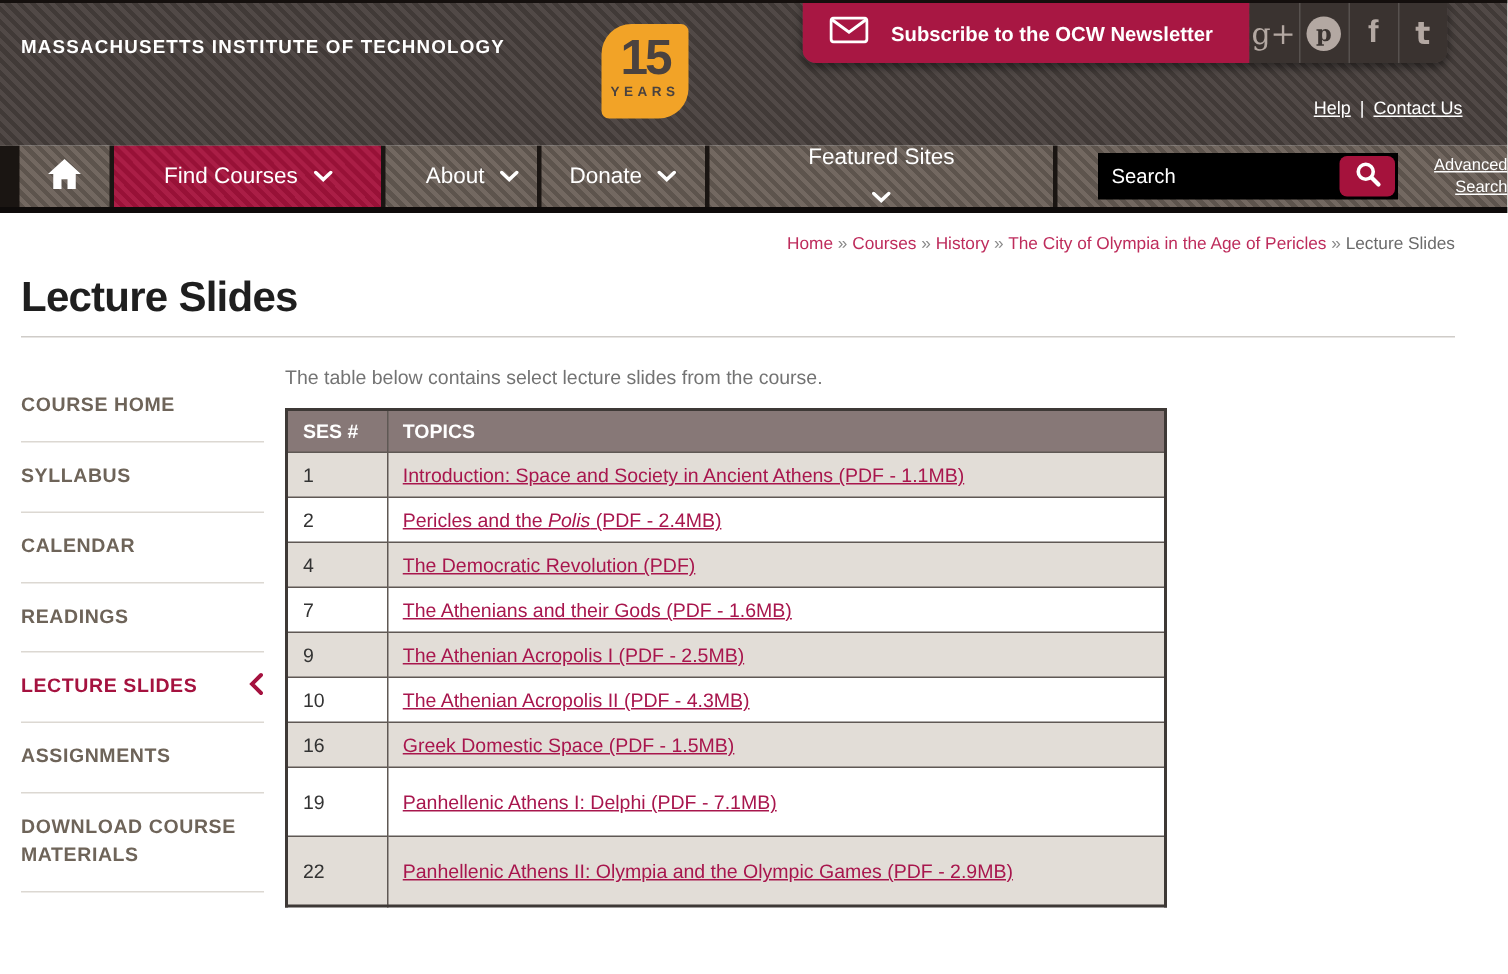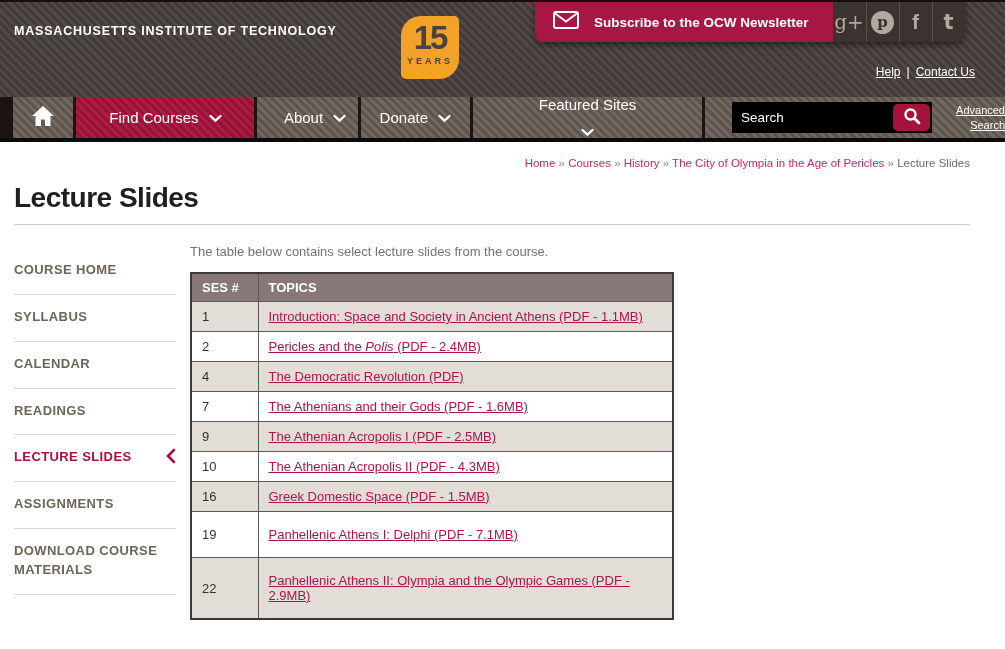--- a/index.html
+++ b/index.html
@@ -105,21 +105,21 @@
     position:relative; padding:13px 14px 14px 0; border-bottom:1px solid #DCD8D2;
     color:#6E6459; font-weight:bold; font-size:13px; letter-spacing:0.4px;
     line-height:1.45; cursor:pointer;
   }
   .side-item.active { color:#A5123F; }
   .side-chevron { position:absolute; right:0px; top:13px; }
 
   .content { width:588px; padding-top:19px; }
   .intro { font-size:13px; color:#737373; margin:0 0 13px 0; }
 
-  table.slides { border-collapse:collapse; width:484px; border:2px solid #3E3936; }
+  table.slides { border-collapse:collapse; width:588px; border:2px solid #3E3936; }
   .slides th {
     background:#877877; color:#fff; text-align:left; font-size:13px;
     padding:6px 10px; border:1px solid #5F5854;
   }
   .slides td { font-size:13px; color:#333; padding:7px 10px; border:1px solid #5F5854; background:#fff; }
   .slides td.ses { width:67px; }
   .slides tr.shaded td { background:#E2DDD7; }
   .slides tr.tall td { padding:15px 10px; }
   .topic-link { color:#A8164D; text-decoration:underline; }
   .topic-link .it { font-style:italic; }

